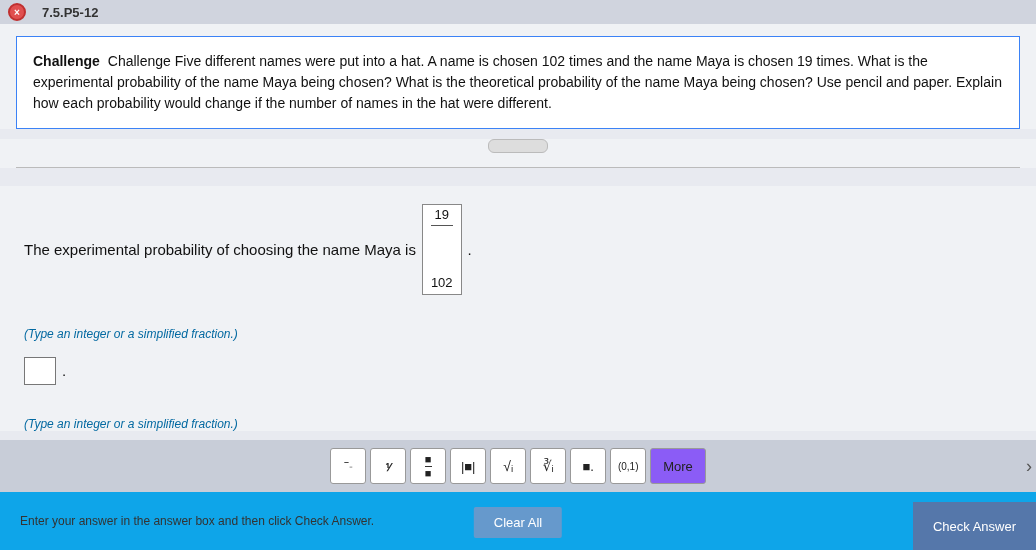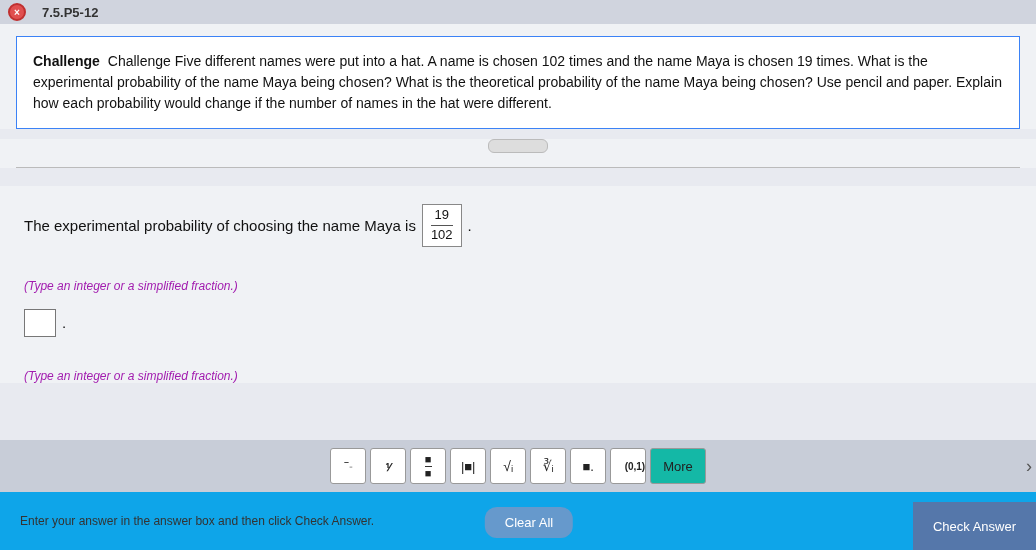--- a/index.html
+++ b/index.html
@@ -84,25 +84,26 @@
     .fraction-numerator {
       border-bottom: 1px solid #555;
       width: 100%;
       text-align: center;
       padding-bottom: 1px;
     }
 
     .fraction-denominator {
       text-align: center;
       padding-top: 1px;
+      margin-top: 48px;
     }
 
     .hint-text {
       font-size: 12px;
-      color: #a21caf;
+      color: #0369a1;
       margin-bottom: 16px;
       font-style: italic;
       margin-top: 32px;
     }
 
     .input-box {
       display: inline-block;
       width: 32px;
       height: 28px;
       border: 1px solid #777;
@@ -132,21 +133,21 @@
       height: 36px;
       display: flex;
       align-items: center;
       justify-content: center;
       cursor: pointer;
       font-size: 13px;
       color: #222;
     }
 
     .more-btn {
-      background: #14b8a6;
+      background: #8b5cf6;
       border: 1px solid #999;
       border-radius: 3px;
       padding: 6px 12px;
       cursor: pointer;
       font-size: 13px;
       color: #222;
       height: 36px;
     }
 
     .bottom-bar {
@@ -167,26 +168,25 @@
       color: #333;
     }
 
     .clear-all-btn {
       background: #6699cc;
       color: white;
       border: none;
       padding: 8px 20px;
       font-size: 13px;
       cursor: pointer;
-      border-radius: 12px;
+      border-radius: 2px;
       position: absolute;
       left: 50%;
       transform: translateX(-50%);
       bottom: 12px;
-      margin-left: 11px;
     }
 
     .check-answer-btn {
       background: #5577aa;
       color: white;
       border: none;
       padding: 10px 20px;
       font-size: 13px;
       cursor: pointer;
       position: absolute;
@@ -266,21 +266,21 @@
   </div>
   <div class="tool-btn" style="font-size:14px;">
     <span>√ᵢ</span>
   </div>
   <div class="tool-btn" style="font-size:14px;">
     <span>∛ᵢ</span>
   </div>
   <div class="tool-btn" style="font-size:13px;">
     <span>■.</span>
   </div>
-  <div class="tool-btn" style="font-size:10px; font-weight:bold;justify-content:flex-end;">
+  <div class="tool-btn" style="font-size:10px; font-weight:normal;">
     <span>(0,1)</span>
   </div>
   <button class="more-btn">More</button>
   <div style="position:absolute; right:4px; top:50%; transform:translateY(-50%); font-size:18px; color:#555;">›</div>
 </div>
 
 <div class="bottom-bar">
   <span class="bottom-hint">Enter your answer in the answer box and then click Check Answer.</span>
   <button class="clear-all-btn">Clear All</button>
   <button class="check-answer-btn">Check Answer</button>

